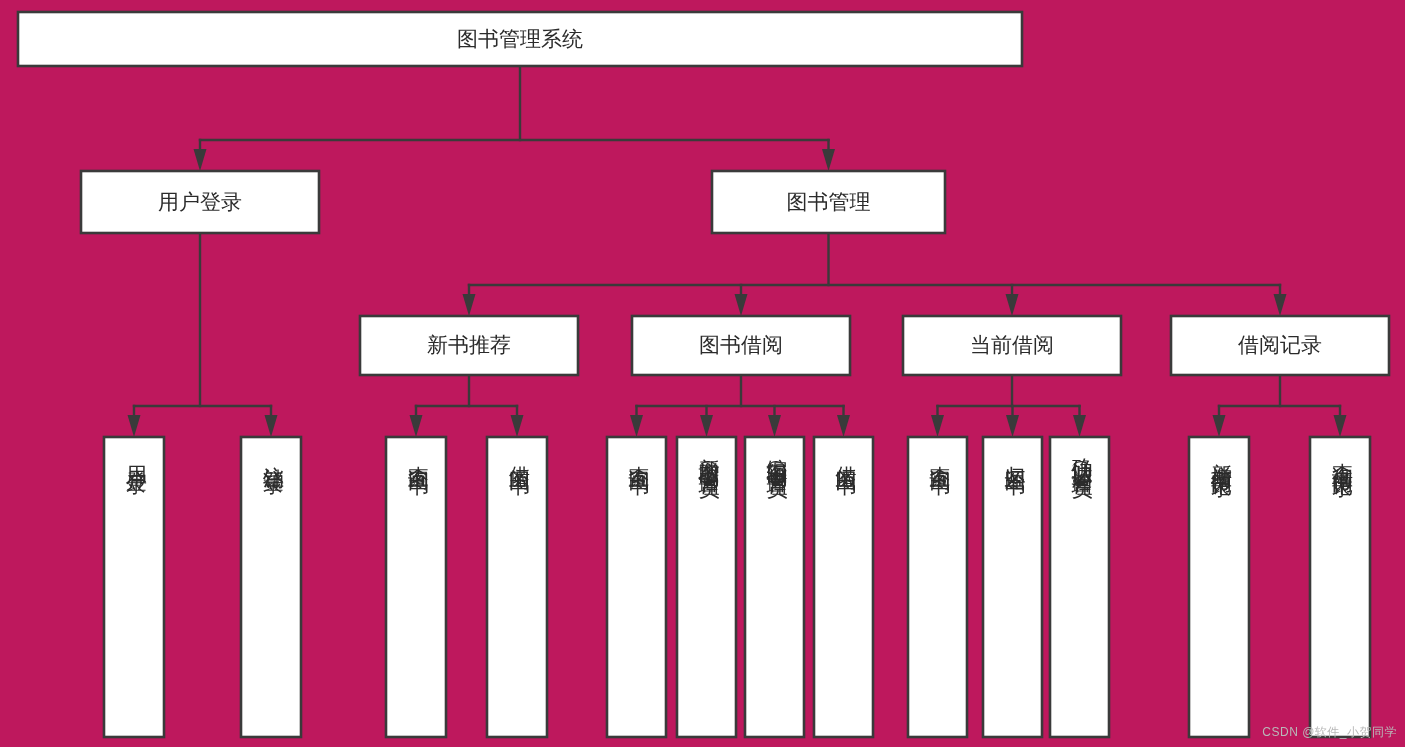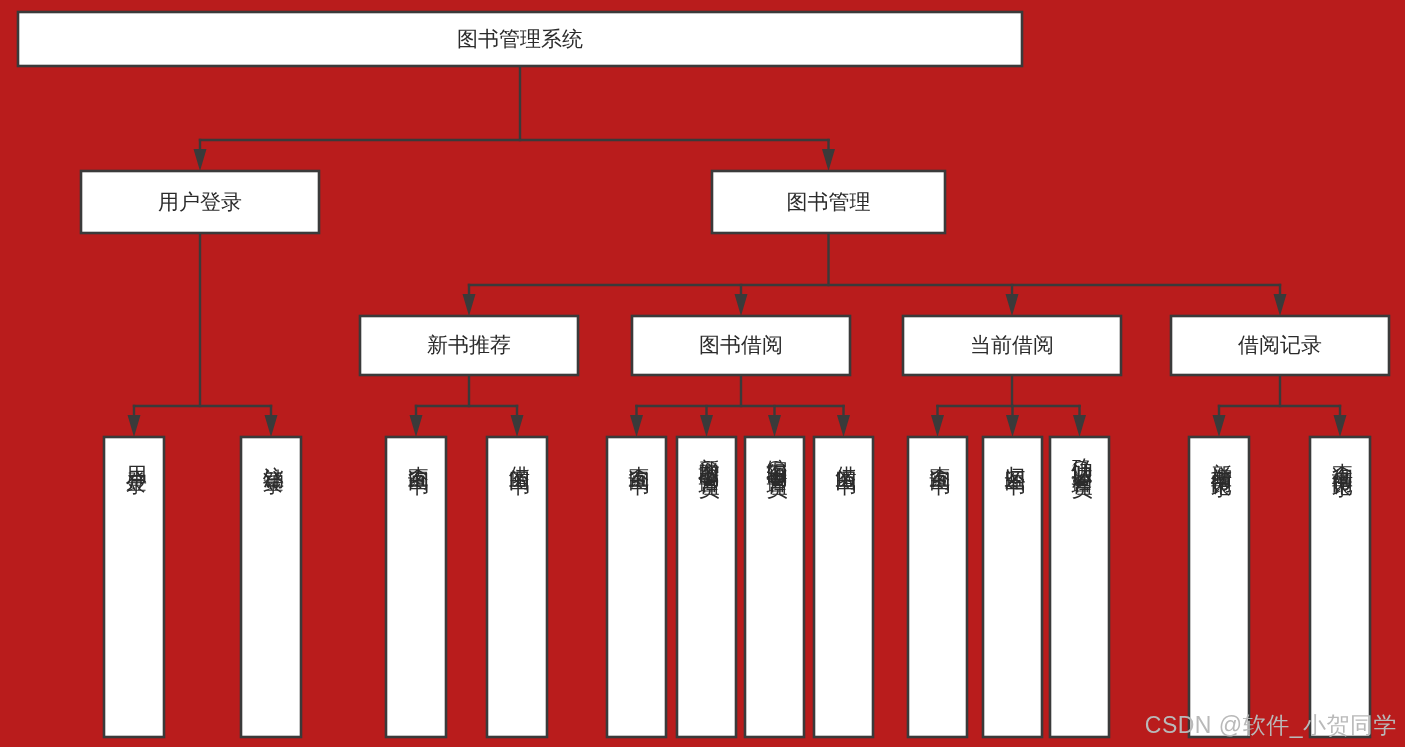--- a/index.html
+++ b/index.html
@@ -10,21 +10,21 @@
   body {
     width: 1405px;
     height: 747px;
     font-family: "Liberation Sans", "DejaVu Sans", sans-serif;
     overflow: hidden;
   }
   #diagram-root {
     position: relative;
     width: 1405px;
     height: 747px;
-    background: #b91c1c;
+    background: #be185d;
   }
   svg#diagram-canvas {
     position: absolute;
     top: 0;
     left: 0;
     width: 1405px;
     height: 747px;
     display: block;
   }
   .node-box {
@@ -55,21 +55,21 @@
   }
   .edge-arrow {
     fill: #3a3a3a;
     stroke: none;
   }
   .watermark {
     position: absolute;
     right: 8px;
     bottom: 6px;
     font-family: "Liberation Sans", "DejaVu Sans", sans-serif;
-    font-size: 23px;
+    font-size: 12px;
     color: #b9b9b9;
     white-space: nowrap;
     letter-spacing: 0.5px;
     pointer-events: none;
   }
 </style>
 </head>
 <body>
 
 <div id="diagram-root">

